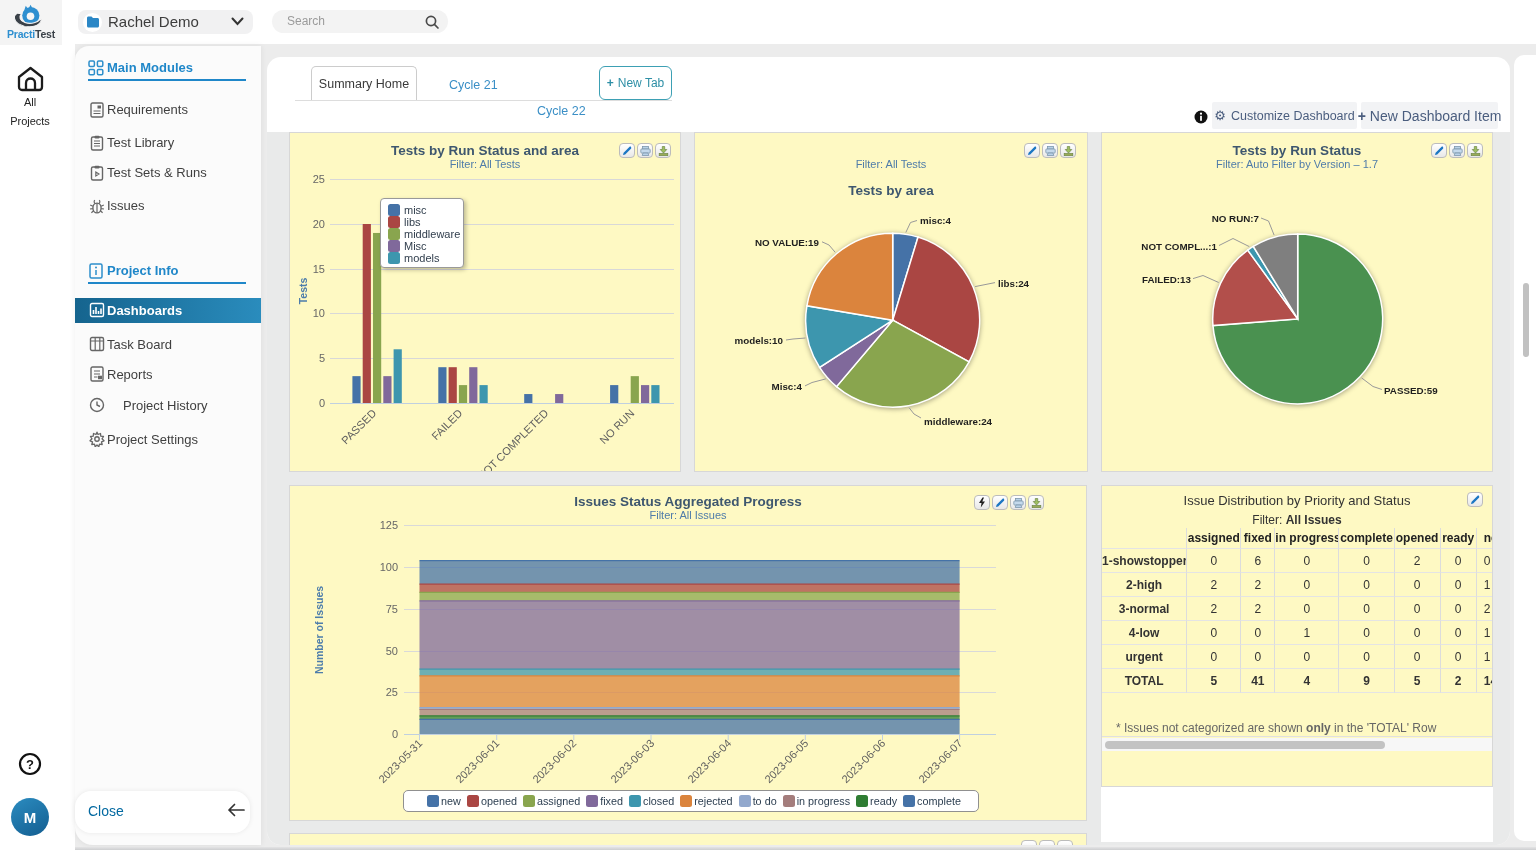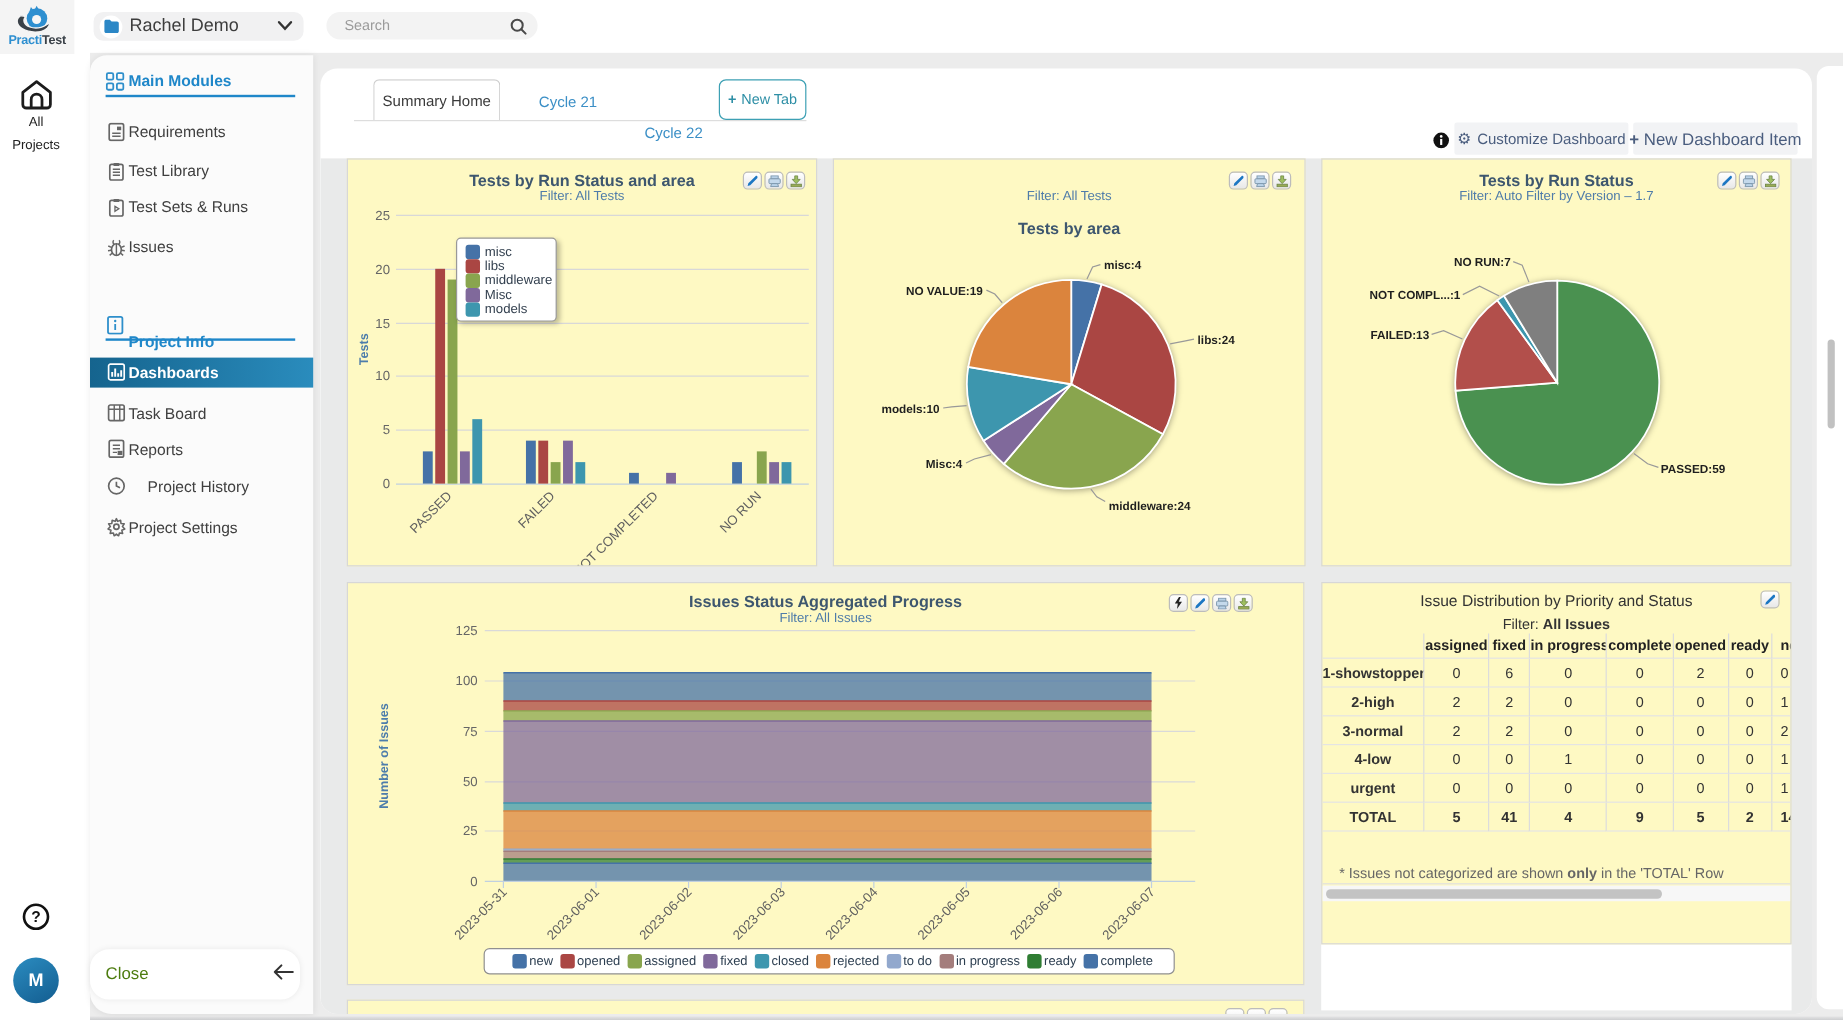--- a/index.html
+++ b/index.html
@@ -125,21 +125,21 @@
     <ellipse cx="8" cy="10" rx="4.1" ry="4.9" fill="none" stroke="#666" stroke-width="1.4"></ellipse>
     <path d="M 6.2 5.6 C 5 4.8 4.8 3.2 5.8 2.2 M 9.8 5.6 C 11 4.8 11.2 3.2 10.2 2.2 M 8 5.2 L 8 14.8 M 3.9 8.2 L 1.2 7 M 3.8 10.6 L 1 11 M 4.6 12.8 L 2.4 14.8 M 12.1 8.2 L 14.8 7 M 12.2 10.6 L 15 11 M 11.4 12.8 L 13.6 14.8" fill="none" stroke="#666" stroke-width="1.2"></path>
   </svg>
   <div class="navitem" style="top:152px;">Issues</div>
 
   <svg class="navicon" style="left:13px; top:217px;" viewBox="0 0 16 16">
     <rect x="2" y="1" width="12" height="14" rx="1.5" fill="none" stroke="#2e8fcb" stroke-width="1.5"></rect>
     <circle cx="8" cy="4.5" r="1" fill="#2e8fcb"></circle>
     <path d="M 8 7 L 8 12" stroke="#2e8fcb" stroke-width="1.5"></path>
   </svg>
-  <div class="navhead" style="left:32px; top:217px;margin-top:14px;">Project Info</div>
+  <div class="navhead" style="left:32px; top:217px;">Project Info</div>
   <div class="navrule" style="top:236px;"></div>
 
   <div id="navsel"></div>
   <svg class="navicon" style="left:14px; top:256px; z-index:3;" viewBox="0 0 16 16">
     <rect x="1.5" y="1.5" width="13" height="13" rx="1.5" fill="none" stroke="#fff" stroke-width="1.4"></rect>
     <path d="M 4.5 12 L 4.5 8 M 7 12 L 7 5 M 9.5 12 L 9.5 9 M 12 12 L 12 6.5" stroke="#fff" stroke-width="1.6"></path>
   </svg>
   <div class="navitem" style="top:257px; color:#fff; font-weight:bold; z-index:3;">Dashboards</div>
 
   <svg class="navicon" style="left:14px; top:290px;" viewBox="0 0 16 16">
@@ -161,21 +161,21 @@
   </svg>
   <div class="navitem" style="top:352px;margin-left:16px;">Project History</div>
 
   <svg class="navicon" style="left:14px; top:385px;" viewBox="0 0 16 16">
     <circle cx="8" cy="8" r="2.2" fill="none" stroke="#666" stroke-width="1.4"></circle>
     <path d="M 8 1.2 L 9 3.5 L 11.5 2.5 L 11.8 5.2 L 14.5 5.5 L 13 7.8 L 15 9.8 L 12.5 10.8 L 13.2 13.5 L 10.5 13.2 L 9.8 15.8 L 8 14 L 6.2 15.8 L 5.5 13.2 L 2.8 13.5 L 3.5 10.8 L 1 9.8 L 3 7.8 L 1.5 5.5 L 4.2 5.2 L 4.5 2.5 L 7 3.5 Z" fill="none" stroke="#666" stroke-width="1.3" stroke-linejoin="round"></path>
   </svg>
   <div class="navitem" style="top:386px;">Project Settings</div>
 
   <div class="abs" style="left:0px; top:745px; width:175px; height:42px; background:#fff; border-radius:16px; box-shadow:0 0 5px rgba(0,0,0,0.08); z-index:4;"></div>
-  <div class="abs" style="left:13px; top:757px; font-size:14px; color:#4d7c0f; z-index:5;">Close</div>
+  <div class="abs" style="left:13px; top:757px; font-size:14px; color:#0369a1; z-index:5;">Close</div>
   <svg class="abs" style="left:152px; top:757px; z-index:5;" width="18" height="14" viewBox="0 0 18 14">
     <path d="M 17 7 L 2 7 M 7.5 1.5 L 2 7 L 7.5 12.5" fill="none" stroke="#333" stroke-width="1.7" stroke-linecap="round" stroke-linejoin="round"></path>
   </svg>
 </div>
 
 <div id="maincard" class="abs">
   <div id="dashbg"></div>
 
   <div class="abs" style="left:28px; top:43px; width:377px; height:1px; background:#ddd;"></div>
   <div class="tab-active" style="left:44px; top:9px; width:106px; height:34px;">Summary Home</div>

